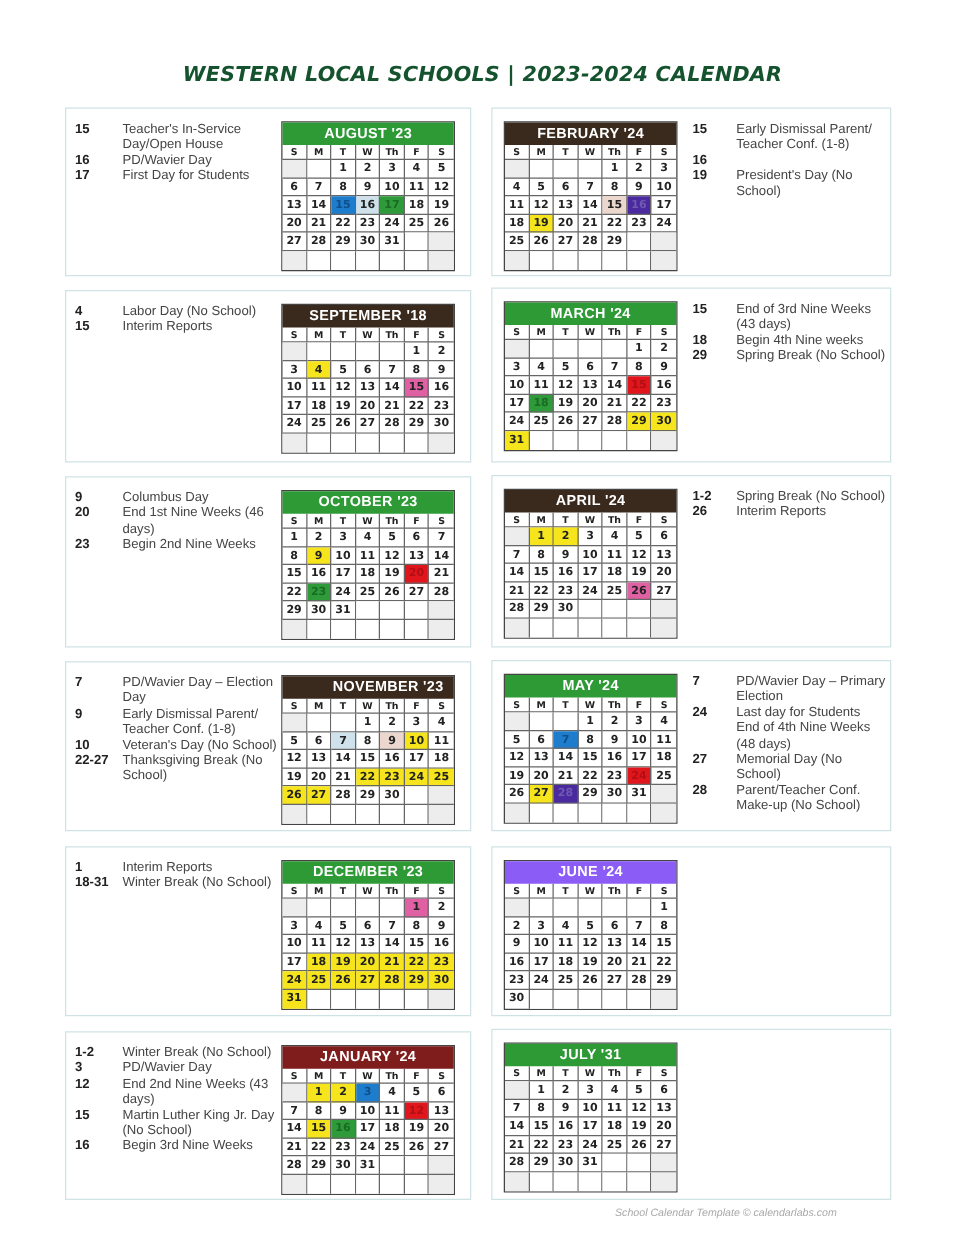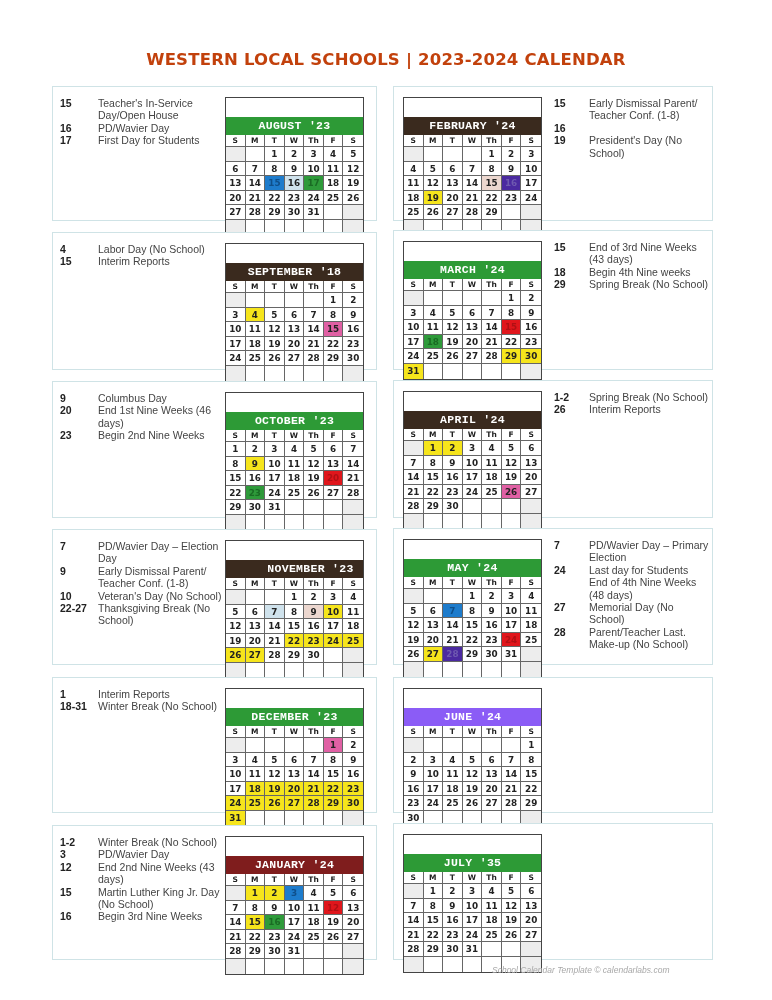--- a/index.html
+++ b/index.html
@@ -1,21 +1,21 @@
 <!DOCTYPE html>
 <html><head>
 <meta charset="utf-8">
 <style>
   * { box-sizing: border-box; margin: 0; padding: 0; }
   html, body { width: 772px; height: 1000px; background: #ffffff; overflow: hidden; }
   body { position: relative; font-family: "Liberation Sans", "DejaVu Sans", sans-serif; color: #222; }
   .title {
     position: absolute; left: 0; top: 50px; width: 772px; text-align: center;
     font-family: "DejaVu Sans", sans-serif; font-weight: bold; font-size: 16.5px;
-    letter-spacing: 0.2px; color: #c2410c;
+    letter-spacing: 0.2px; color: #14532d; font-style: italic;
   }
   .card {
     position: absolute; border: 1px solid #cfe3e6; background: #fff;
   }
   .card.left { left: 52px; width: 325px; }
   .card.right { left: 393px; width: 320px; }
   .events { position: absolute; top: 10px; font-size: 10.5px; line-height: 12.4px; color: #333; }
   .card.left .events { left: 7px; width: 170px; }
   .card.right .events { left: 160px; width: 155px; }
   .ev { display: flex; }
@@ -25,22 +25,21 @@
   .ev-text { flex: 1 1 auto; color: #444; }
   .cal {
     position: absolute; top: 10px; width: 139px;
     border: 1px solid #444; background: #fff;
   }
   .card.left .cal { left: 172px; }
   .card.right .cal { left: 9px; }
   .cal-head {
     height: 18px; line-height: 18px; text-align: center; color: #fff;
     font-weight: bold; font-size: 11.5px; letter-spacing: 0.3px;
-    font-family: Liberation Mono, monospace;
-    margin-top: 19px;
+    font-family: Liberation Sans, sans-serif;
   }
   .cal-head.green { background: #2d9a36; }
   .cal-head.brown { background: #3a2a1e; }
   .cal-grid { display: grid; grid-template-columns: repeat(7, 1fr); }
   .cal-grid div {
     height: 14.6px; line-height: 14.6px; text-align: center;
     font-size: 8.8px; font-weight: bold; color: #222;
     border-right: 1px solid #666; border-bottom: 1px solid #666;
     font-family: "DejaVu Sans", sans-serif;
   }
@@ -554,21 +553,21 @@
         <div class="ev">
           <span class="ev-date">24</span>
           <span class="ev-text">Last day for Students End of 4th Nine Weeks (48 days)</span>
         </div>
         <div class="ev">
           <span class="ev-date">27</span>
           <span class="ev-text">Memorial Day (No School)</span>
         </div>
         <div class="ev">
           <span class="ev-date">28</span>
-          <span class="ev-text">Parent/Teacher Last. Make-up (No School)</span>
+          <span class="ev-text">Parent/Teacher Conf. Make-up (No School)</span>
         </div>
       </div>
       <div class="cal">
         <div class="cal-head green" style="background: rgb(45, 154, 54);">MAY '24</div>
         <div class="cal-grid">
           <div class="wd">S</div>
           <div class="wd">M</div>
           <div class="wd">T</div>
           <div class="wd">W</div>
           <div class="wd">Th</div>
@@ -816,21 +815,21 @@
           <div class="last empty"></div>
           <div class="last empty"></div>
           <div class="last empty"></div>
           <div class="last empty wk"></div>
         </div>
       </div>
     </div>
     <div class="card right" style="top: 823px; height: 137px;">
       <div class="events"></div>
       <div class="cal">
-        <div class="cal-head green" style="background: rgb(45, 154, 54);">JULY '35</div>
+        <div class="cal-head green" style="background: rgb(45, 154, 54);">JULY '31</div>
         <div class="cal-grid">
           <div class="wd">S</div>
           <div class="wd">M</div>
           <div class="wd">T</div>
           <div class="wd">W</div>
           <div class="wd">Th</div>
           <div class="wd">F</div>
           <div class="wd">S</div>
           <div class=" empty wk"></div>
           <div>1</div>

